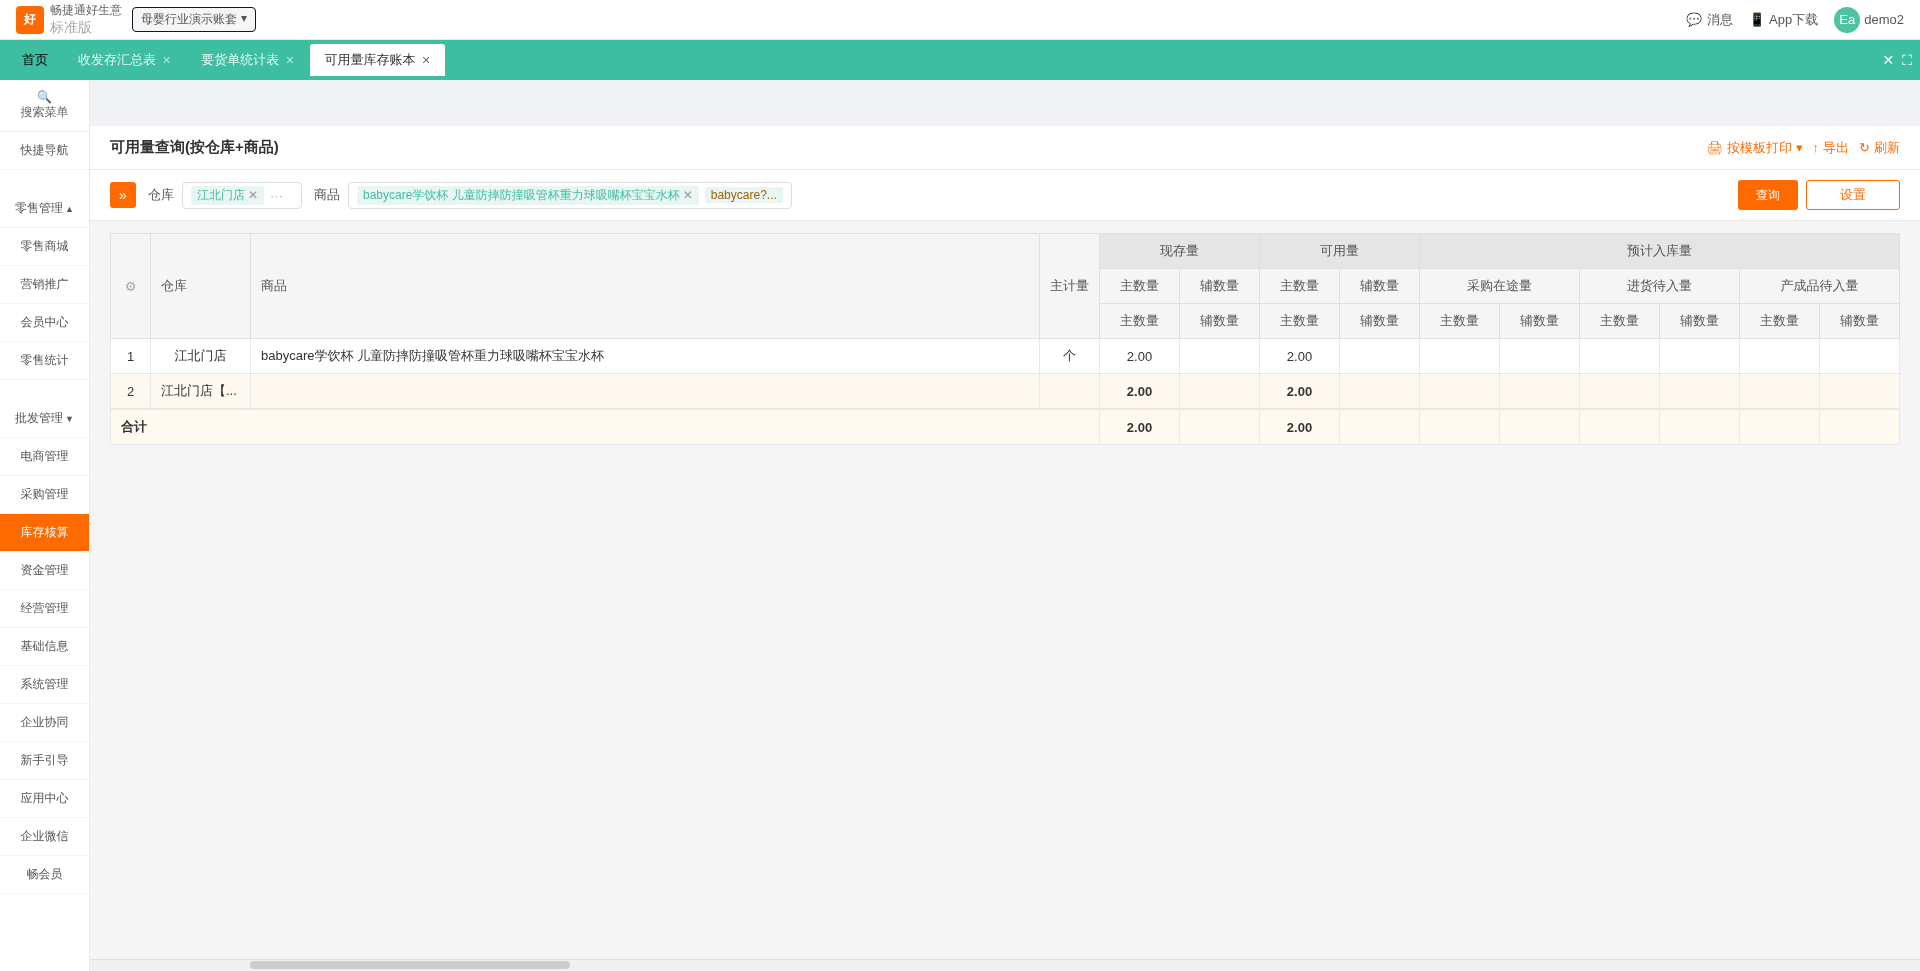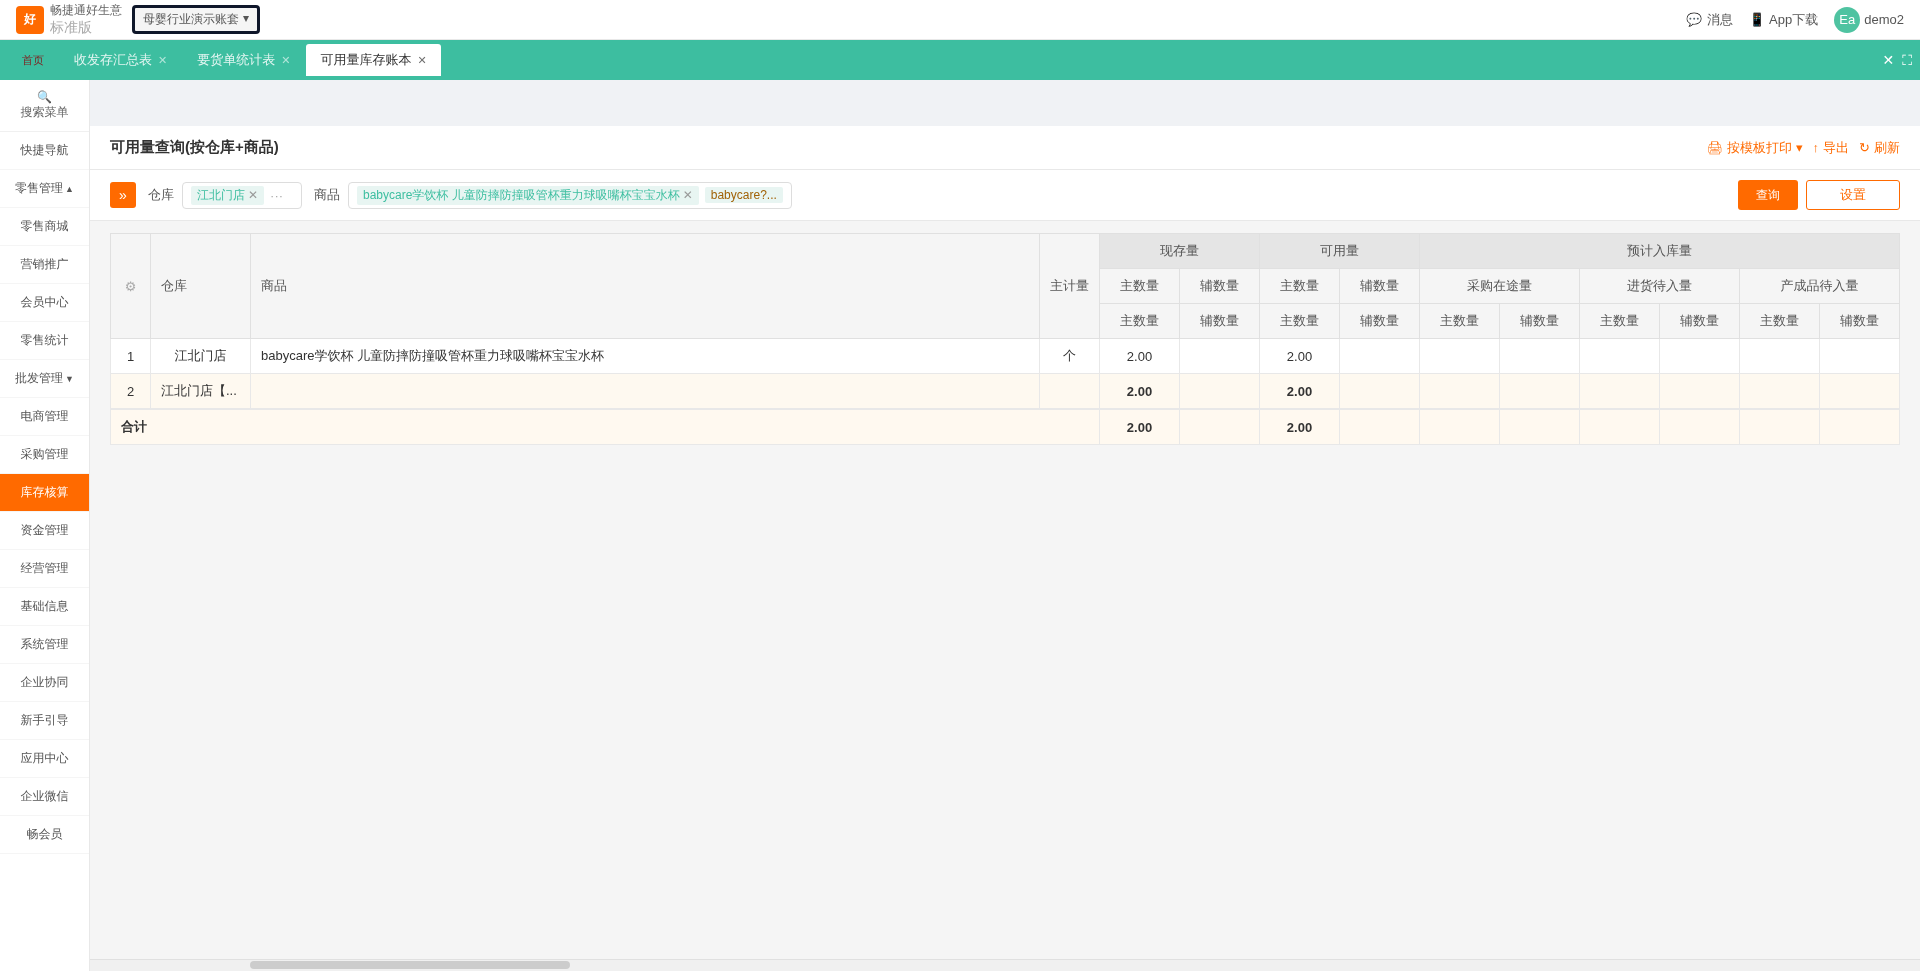--- a/index.html
+++ b/index.html
@@ -15,21 +15,21 @@
       padding: 0 16px;
       border-bottom: 1px solid #e8e8e8;
       flex-shrink: 0;
     }
     .top-bar-left { display: flex; align-items: center; gap: 10px; }
     .logo-area { display: flex; align-items: center; gap: 6px; }
     .logo-icon { width: 28px; height: 28px; background: #ff6a00; border-radius: 4px; display: flex; align-items: center; justify-content: center; color: #fff; font-size: 12px; font-weight: bold; }
     .logo-text { font-size: 12px; color: #666; }
     .industry-selector {
       display: flex; gap: 4px;
-      background: #f5f5f5; border: 3px solid #0f172a; border-radius: 4px;
+      background: #f5f5f5; border: 1px solid #0f172a; border-radius: 4px;
       padding: 3px 8px; font-size: 12px; color: #555; cursor: pointer;
     }
     .top-bar-right { display: flex; align-items: center; gap: 16px; font-size: 13px; color: #555; }
     .top-bar-right .icon-btn { display: flex; align-items: center; gap: 4px; cursor: pointer; }
     .avatar { width: 26px; height: 26px; border-radius: 50%; background: #4fc3a1; display: flex; align-items: center; justify-content: center; color: #fff; font-size: 13px; }
 
     
     .tab-bar {
       height: 40px;
       background: #3dbea0;
@@ -47,21 +47,21 @@
       font-size: 13px;
       cursor: pointer;
       color: rgba(255,255,255,0.85);
       background: transparent;
     }
     .tab-item.active {
       background: #fff;
       color: #333;
     }
     .tab-item .tab-close { font-size: 11px; opacity: 0.7; }
-    .tab-home { color: #7f1d1d; font-size: 11px; padding: 0 14px; cursor: pointer; }
+    .tab-home { color: #000000; font-size: 13px; padding: 0 14px; cursor: pointer; }
     .tab-bar-right { margin-left: auto; display: flex; gap: 8px; color: #fff; font-size: 16px; cursor: pointer; }
 
     
     .main-layout { display: flex; flex: 1; overflow: hidden; }
 
     
     .sidebar {
       width: 90px;
       background: #fff;
       border-right: 1px solid #e8e8e8;
@@ -73,21 +73,21 @@
     .sidebar-item {
       padding: 10px 8px;
       text-align: center;
       font-size: 12px;
       color: #555;
       cursor: pointer;
       border-bottom: 1px solid #f5f5f5;
       display: flex; flex-direction: column; align-items: center; gap: 3px;
     }
     .sidebar-item.active { background: #ff6a00; color: #fff; }
-    .sidebar-section { display: flex; align-items: center; justify-content: center; gap: 2px; }
+    .sidebar-section { display: flex; align-items: center; justify-content: center; gap: 2px; margin-top: 20px; }
 
     
     .content-area { flex: 1; display: flex; flex-direction: column; overflow: hidden; background: #f5f5f5; margin-top: 46px; }
 
     
     .page-header {
       background: #fff;
       padding: 12px 20px 0 20px;
       border-bottom: 1px solid #e8e8e8;
       display: flex; align-items: center; justify-content: space-between;

